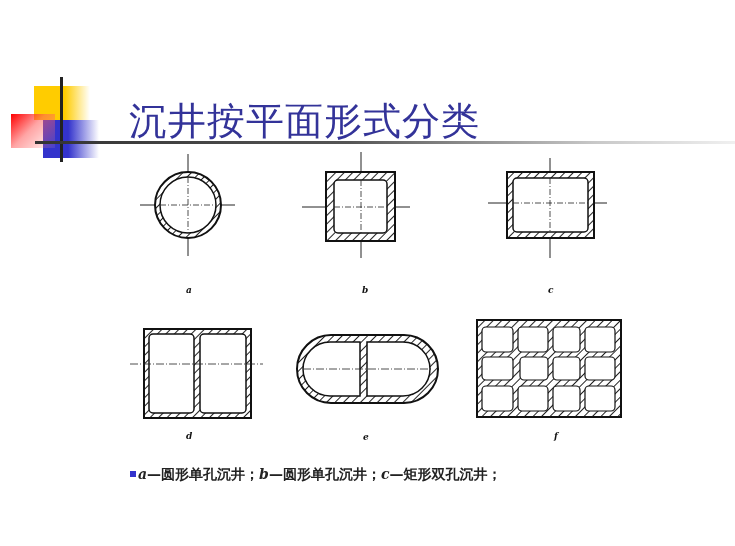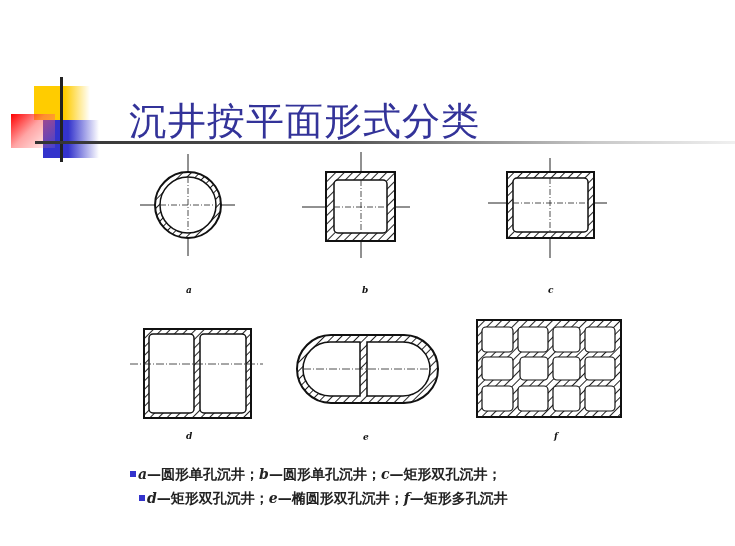--- a/index.html
+++ b/index.html
@@ -119,16 +119,13 @@
       <rect x="465" y="236" width="30" height="25" rx="4" fill="#fff" stroke="#111" stroke-width="1.2"></rect>
       <text class="fig-label" x="434" y="289">f</text>
     </g>
   </svg>
 </div>
 
 <div class="caption">
   <div class="cap-line first">
     <span class="bullet"></span><span class="cap-item"><span class="cap-key">a</span><span>—</span><span>圆形单孔沉井</span><span>；</span></span><span class="cap-item"><span class="cap-key">b</span><span>—</span><span>圆形单孔沉井</span><span>；</span></span><span class="cap-item"><span class="cap-key">c</span><span>—</span><span>矩形双孔沉井</span><span>；</span></span>
   </div>
-  <div class="cap-line second">
-    <span class="bullet"></span><span class="cap-item"><span class="cap-key">d</span><span>—</span><span>矩形双孔沉井</span><span>；</span></span><span class="cap-item"><span class="cap-key">e</span><span>—</span><span>椭圆形双孔沉井</span><span>；</span></span><span class="cap-item"><span class="cap-key">f</span><span>—</span><span>矩形多孔沉井</span><span></span></span>
-  </div>
 </div>
 
 </body></html>

